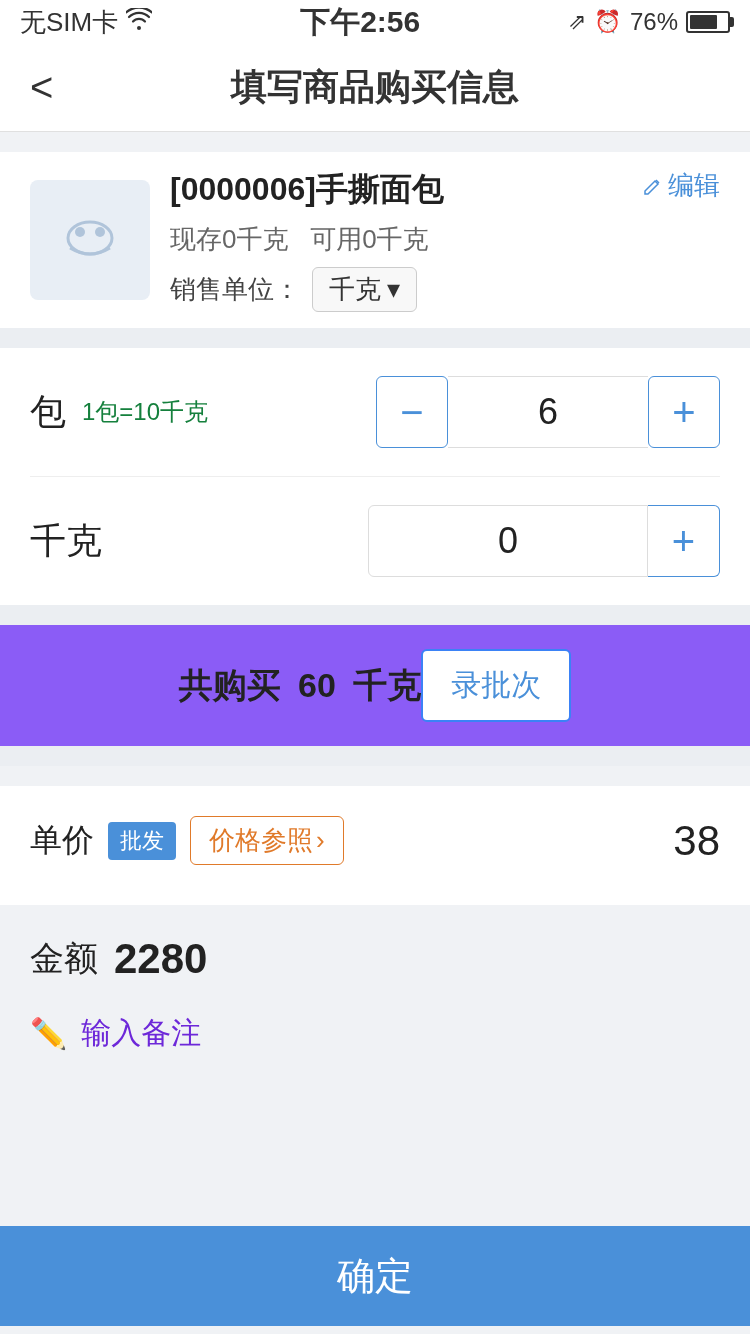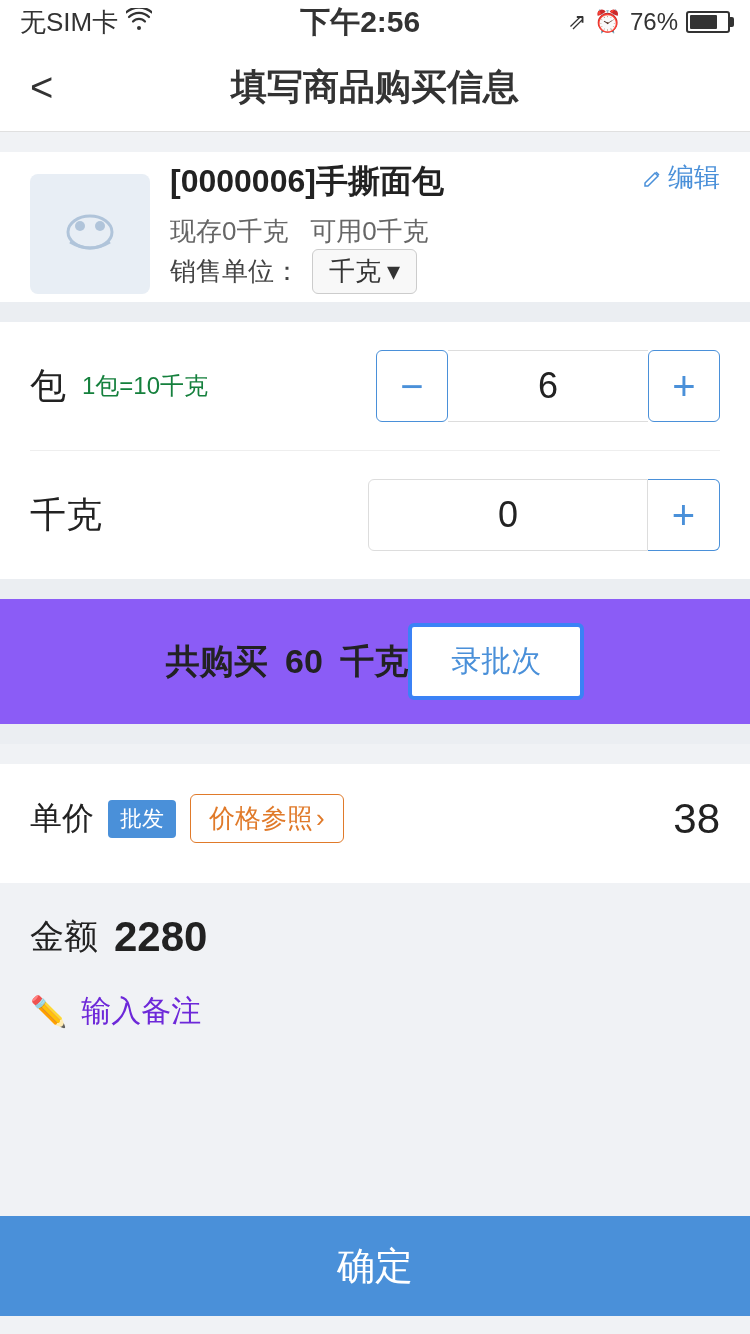--- a/index.html
+++ b/index.html
@@ -89,23 +89,23 @@
     }
     .nav-title {
       font-size: 36px;
       font-weight: 600;
       color: #333;
     }
 
     
     .product-card {
       background: #fff;
-      padding: 8px 30px;
-      display: flex;
-      align-items: flex-end;
+      padding: 16px 30px;
+      display: flex;
+      align-items: center;
       gap: 20px;
       margin-top: 20px;
     }
     .product-image {
       width: 120px;
       height: 120px;
       background: #e8eef5;
       border-radius: 8px;
       display: flex;
       align-items: center;
@@ -135,20 +135,21 @@
       font-size: 26px;
       color: #4a90d9;
       display: flex;
       align-items: center;
       gap: 4px;
       cursor: pointer;
     }
     .product-stock {
       font-size: 26px;
       color: #666;
+      margin-bottom: 10px;
     }
     .product-unit-row {
       display: flex;
       align-items: center;
       gap: 12px;
       font-size: 26px;
       color: #444;
     }
     .unit-select {
       border: 1px solid #ccc;
@@ -248,24 +249,24 @@
       justify-content: center;
     }
     .total-text {
       font-size: 34px;
       color: #222;
     }
     .total-text span {
       font-weight: 600;
     }
     .batch-btn {
-      border: 4px solid #3b82f6;
+      border: 2px solid #3b82f6;
       color: #4a90d9;
       font-size: 30px;
-      padding: 14px 39px;
+      padding: 14px 28px;
       border-radius: 6px;
       background: #fff;
       cursor: pointer;
     }
 
     
     .price-section {
       background: #fff;
       padding: 30px 30px 24px;
       margin-top: 20px;
@@ -347,21 +348,21 @@
 
     
     .empty-space {
       background: #f0f2f5;
       height: 300px;
     }
 
     
     .confirm-btn {
       position: fixed;
-      bottom: 18px;
+      bottom: 8px;
       width: 750px;
       height: 100px;
       background: #4a90d9;
       color: #fff;
       font-size: 38px;
       font-weight: 500;
       border: none;
       cursor: pointer;
       display: flex;
       align-items: center;

